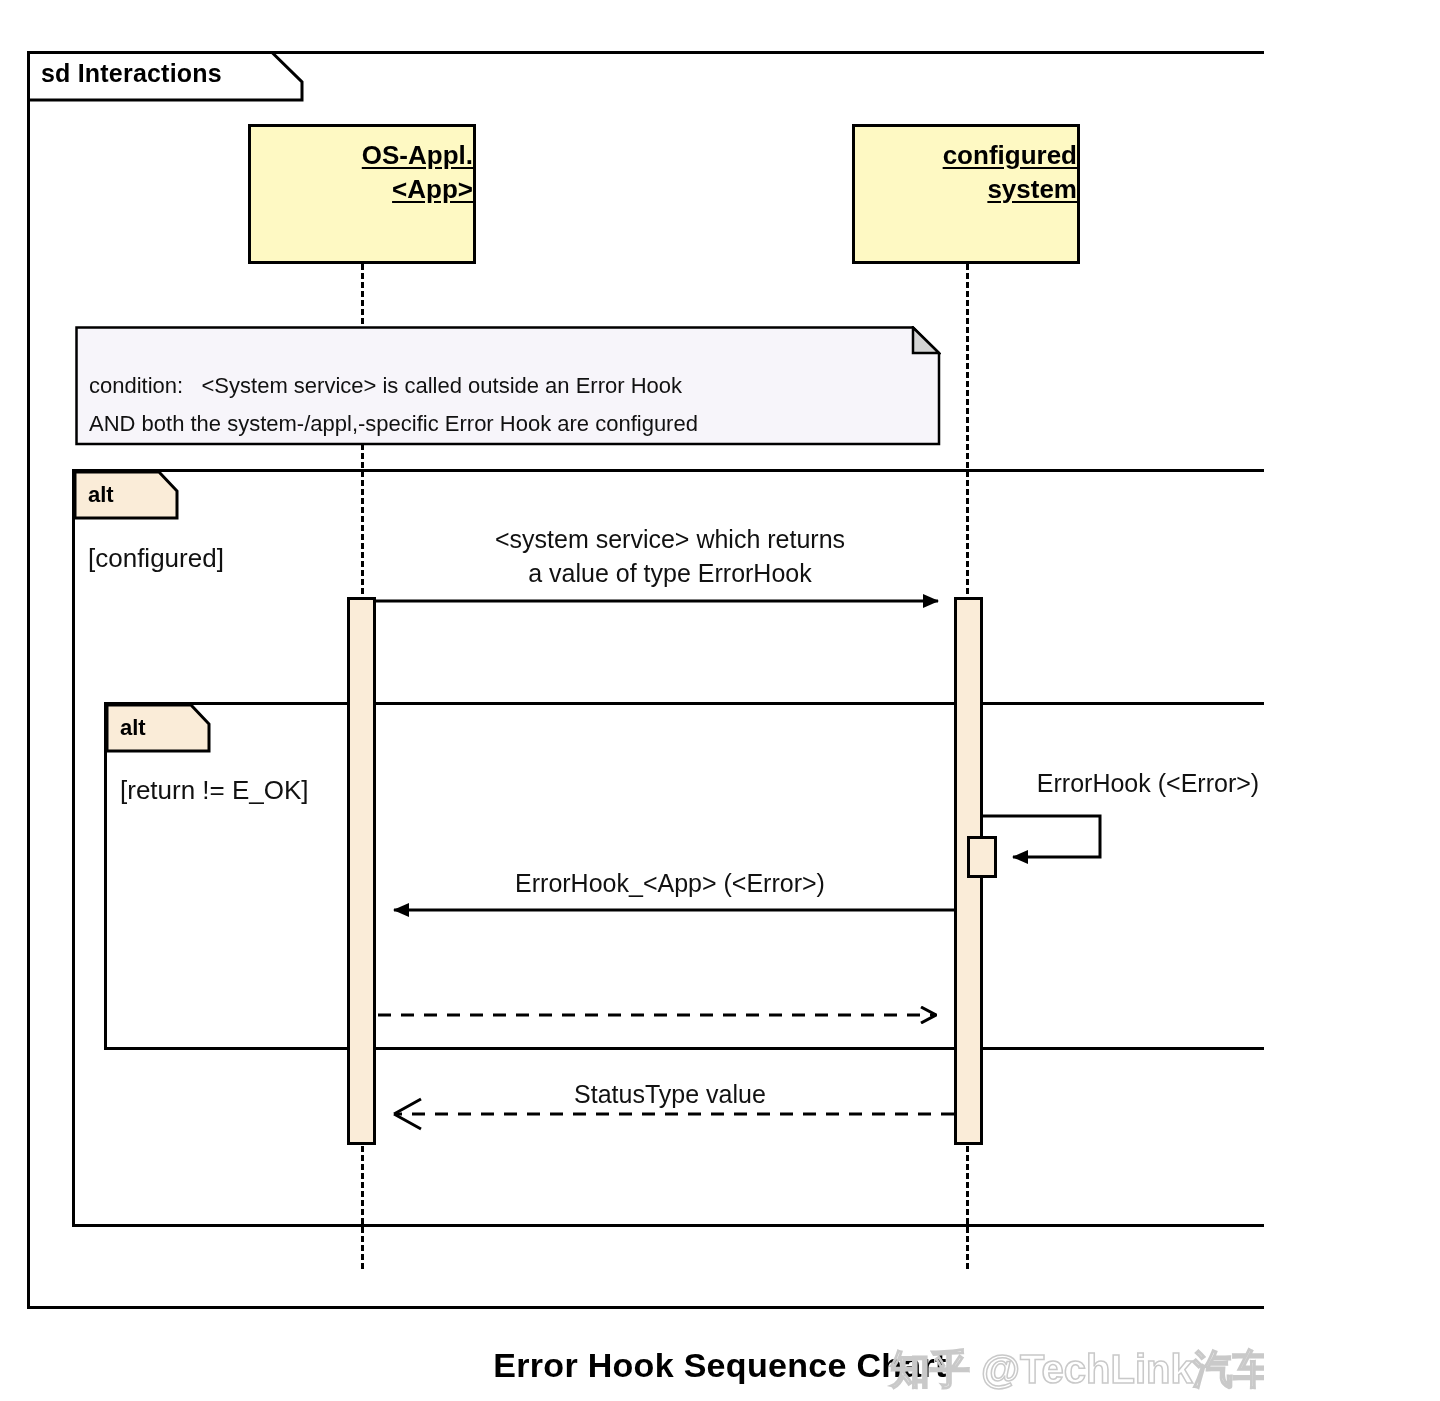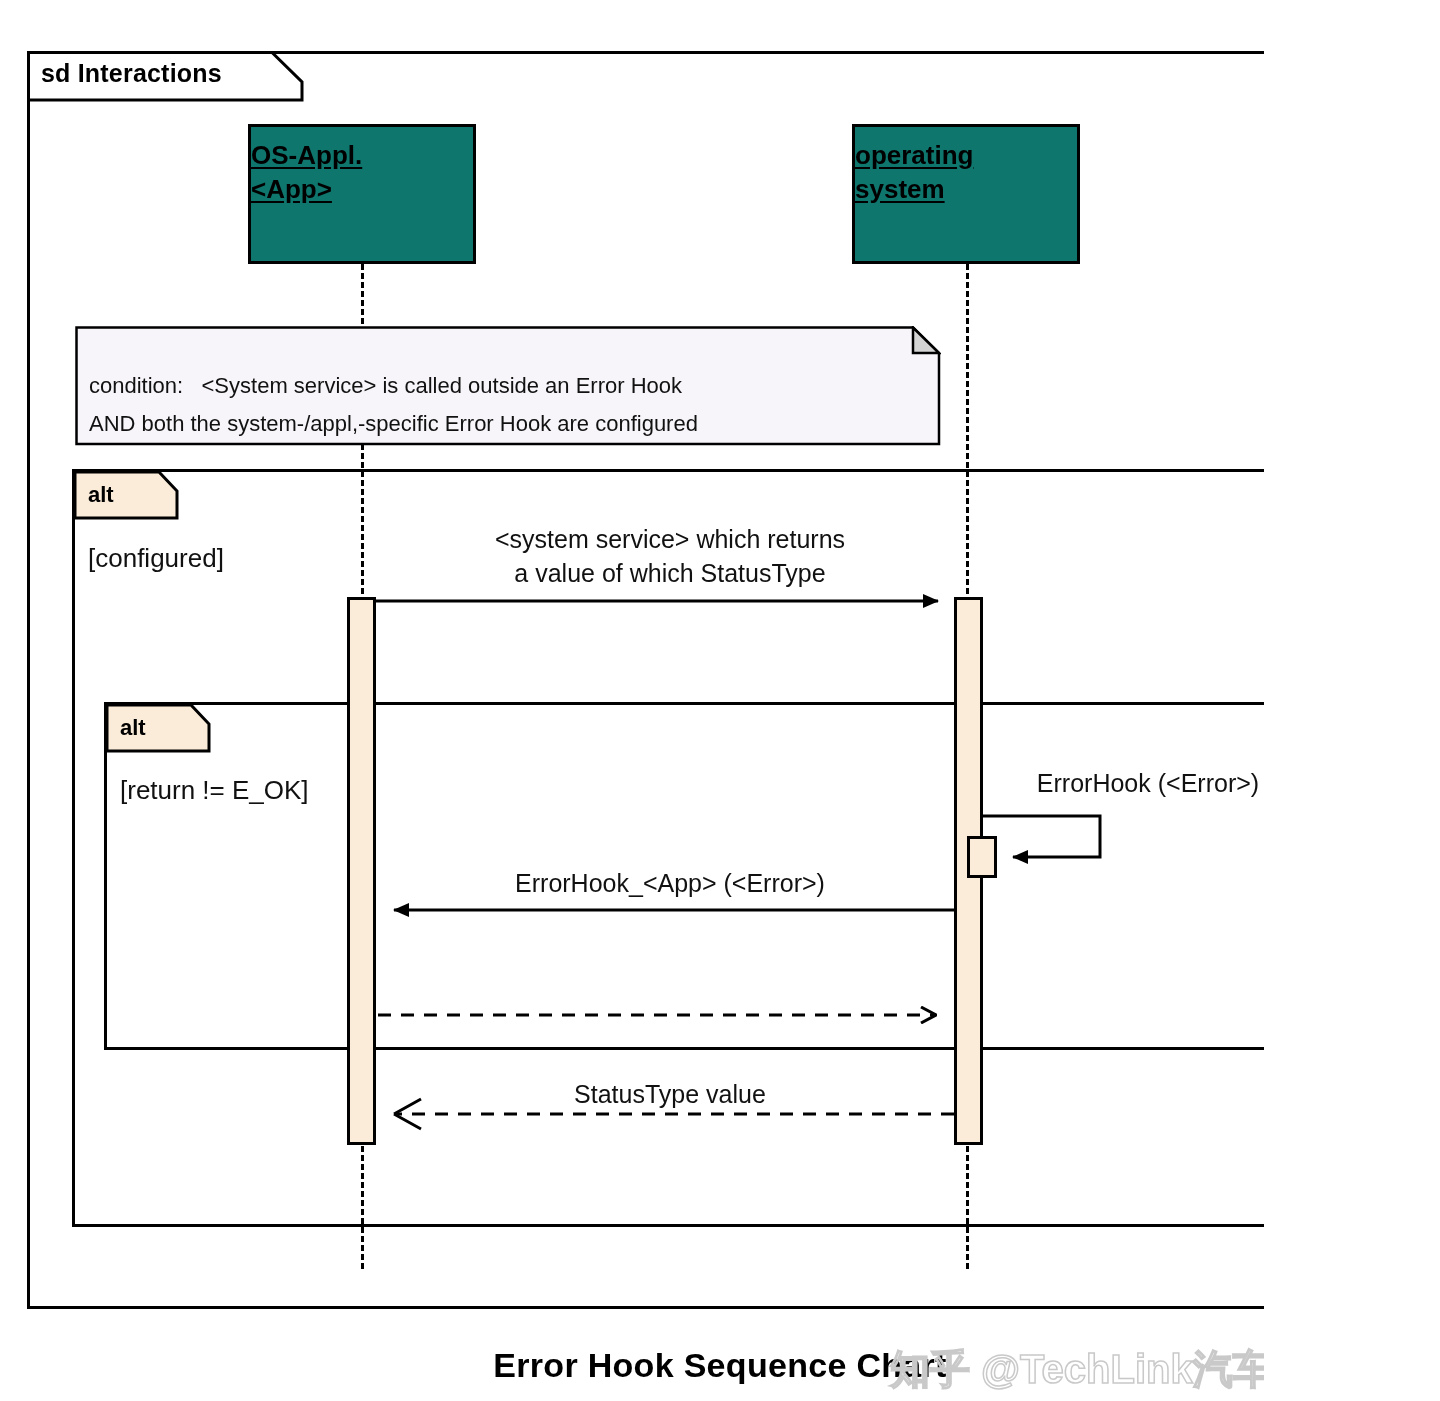--- a/index.html
+++ b/index.html
@@ -38,24 +38,24 @@
     font-size: 25px;
     font-weight: bold;
     color: #000000;
     letter-spacing: 0.2px;
     white-space: nowrap;
   }
 
   
   .lifeline-head {
     position: absolute;
-    background: #0f766e;
-    border: 3px solid #000000;
-    box-sizing: border-box;
-    text-align: left;
+    background: #fef9c3;
+    border: 3px solid #000000;
+    box-sizing: border-box;
+    text-align: right;
     padding-top: 12px;
   }
   .lifeline-head .ln {
     display: block;
     font-size: 26px;
     font-weight: bold;
     color: #000000;
     text-decoration: underline;
     text-underline-offset: 3px;
     line-height: 1.3;
@@ -165,21 +165,21 @@
   </svg>
   <div class="sd-tab-label">sd Interactions</div>
 
   <div class="lifeline-head" style="left:248px; top:100px; width:228px; height:140px;">
     <span class="ln">OS-Appl.</span>
     <span class="ln">&lt;App&gt;</span>
   </div>
   <div class="lifeline-dash" style="left:361px; top:240px; height:1005px;"></div>
 
   <div class="lifeline-head" style="left:852px; top:100px; width:228px; height:140px;">
-    <span class="ln">operating</span>
+    <span class="ln">configured</span>
     <span class="ln">system</span>
   </div>
   <div class="lifeline-dash" style="left:966px; top:240px; height:1005px;"></div>
 
   <div class="note">
     <svg class="note-shape" width="866" height="120" viewBox="0 0 866 120">
       <polygon points="1.5,1.5 838,1.5 864,27 864,118 1.5,118" fill="#f7f5fa" stroke="#000000" stroke-width="2.5"></polygon>
       <polygon points="838,1.5 864,27 838,27" fill="#d4d4d4" stroke="#000000" stroke-width="2.5"></polygon>
     </svg>
     <div class="note-text" style="top:44px;">condition:   &lt;System service&gt; is called outside an Error Hook</div>
@@ -234,21 +234,21 @@
     <g>
       <line x1="378" y1="991" x2="936" y2="991" stroke="#000000" stroke-width="3" stroke-dasharray="13 10" marker-end="url(#openRight)"></line>
     </g>
 
     <g>
       <line x1="954" y1="1090" x2="396" y2="1090" stroke="#000000" stroke-width="3" stroke-dasharray="13 10"></line>
       <path d="M394,1090 L421,1075 M394,1090 L421,1105" fill="none" stroke="#000000" stroke-width="3"></path>
     </g>
   </svg>
 
-  <div class="msg-label" style="left:460px; top:499px; width:420px;"><span>&lt;system service&gt; which returns</span><br><span>a value of which StatusType</span></div>
+  <div class="msg-label" style="left:460px; top:499px; width:420px;"><span>&lt;system service&gt; which returns</span><br><span>a value of type ErrorHook</span></div>
 
   <div class="msg-label" style="left:998px; top:743px; width:300px; text-align:center;"><span>ErrorHook (&lt;Error&gt;)</span></div>
 
   <div class="msg-label" style="left:420px; top:843px; width:500px;"><span>ErrorHook_&lt;App&gt; (&lt;Error&gt;)</span></div>
 
   <div class="msg-label" style="left:470px; top:1054px; width:400px;"><span>StatusType value</span></div>
 
   <div class="caption">Error Hook Sequence Chart</div>
   <div class="watermark">知乎 @TechLink汽车软件</div>
 

